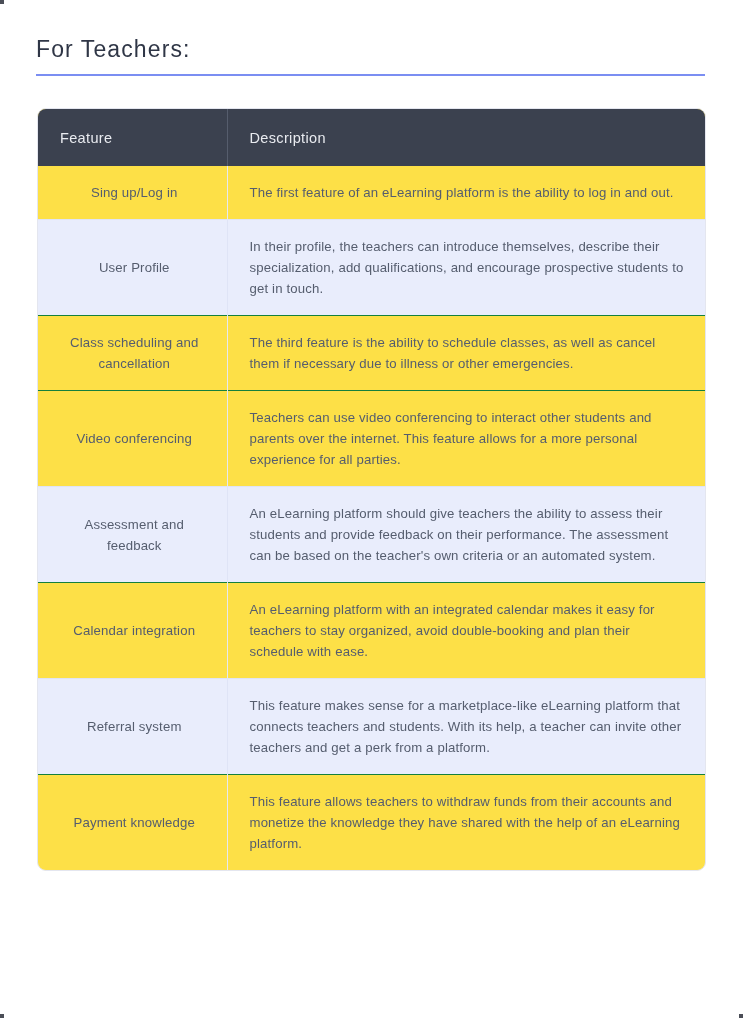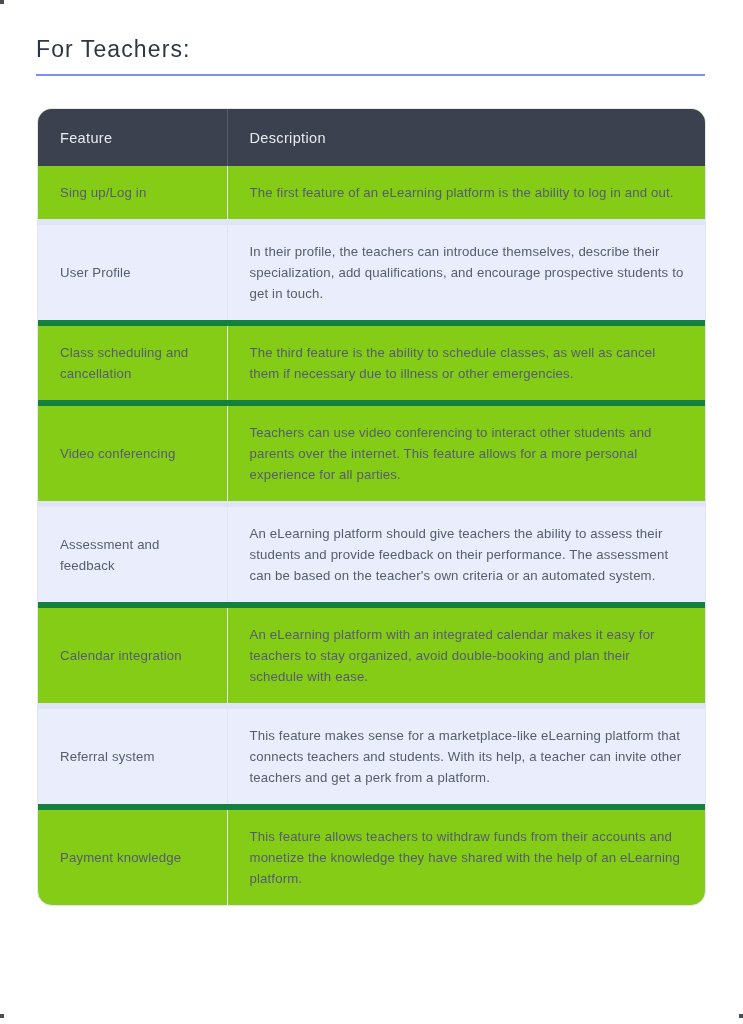--- a/index.html
+++ b/index.html
@@ -57,23 +57,23 @@
     width: 669px;
     background: #7b8ef2;
   }
 
   .table-wrap {
     position: absolute;
     left: 37px;
     top: 108px;
     width: 669px;
     border: 1px solid #e4e6ef;
-    border-radius: 15px;
+    border-radius: 9px;
     overflow: hidden;
-    background: #84cc16;
+    background: #fde047;
   }
 
   table.feature-table {
     width: 100%;
     border-collapse: collapse;
     table-layout: fixed;
   }
 
   table.feature-table thead th {
     background: #3b414f;
@@ -91,27 +91,28 @@
     border-left: 1px solid #565d6d;
     padding-left: 20px;
     margin-left: 48px;
   }
 
   table.feature-table tbody td {
     font-size: 13.2px;
     line-height: 21px;
     color: #555d6e;
     vertical-align: middle;
-    border-top: 6px solid #15803d;
+    border-top: 1px solid #15803d;
     padding: 16px 18px 16px 22px;
     letter-spacing: .15px;
   }
   tbody td.cell-feature {
     width: 189px;
     color: #5b6373;
+    text-align: center;
   }
   tbody td.cell-desc {
     border-left: 1px solid #e6e8f0;
     color: #474f62;
     padding-left: 20px;
     padding-right: 28px;
   }
   tbody tr:first-child td { border-top: none; }
   tbody tr.alt td {
     background: #e9edfc;

